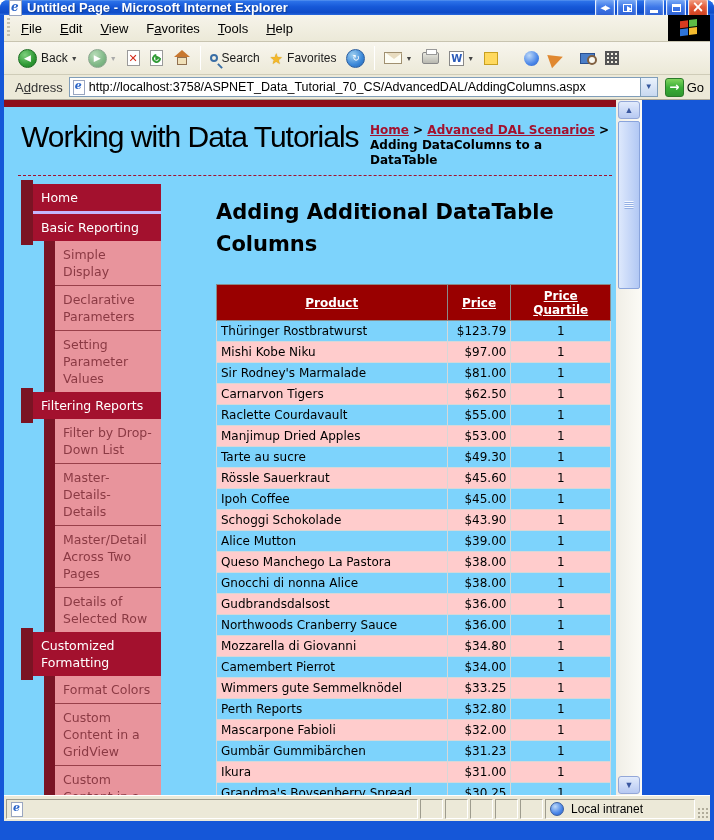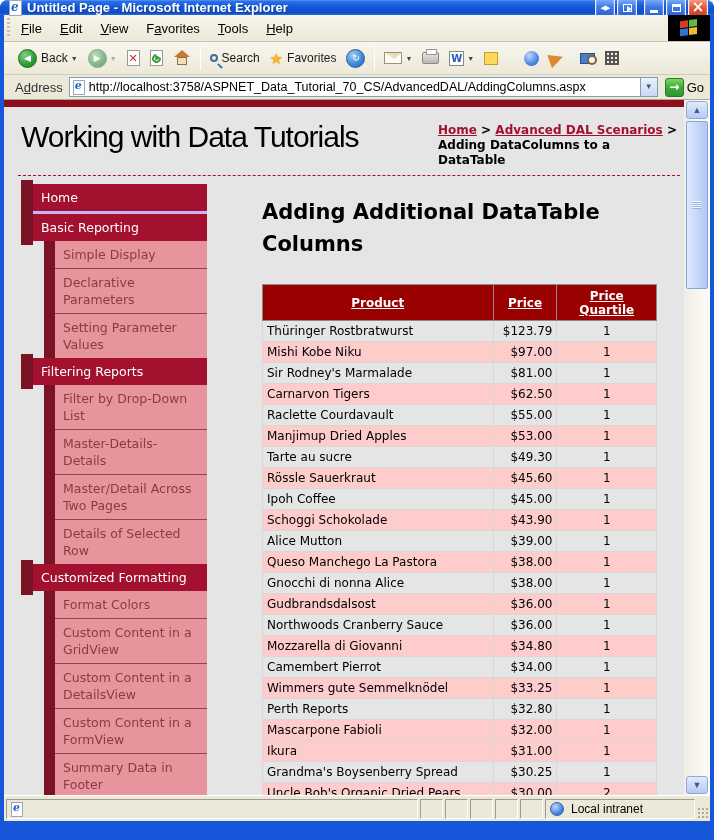--- a/index.html
+++ b/index.html
@@ -117,21 +117,21 @@
   .addr-drop{width:17px;height:18px;background:linear-gradient(180deg,#eaf2fc,#c8d8f0);
     border-left:1px solid #7f9db9;color:#35589e;font-size:8px;line-height:18px;text-align:center;flex:none;}
   .go-btn{display:flex;align-items:center;gap:3px;margin-left:4px;padding:1px 3px;}
   .go-ic{width:19px;height:19px;border-radius:3px;border:1px solid #2a7a2a;
     background:linear-gradient(180deg,#7fd45e,#3aae36 50%,#2e9630);
     color:#fff;font:bold 12px/17px "DejaVu Sans",sans-serif;text-align:center;}
   .go-label{font-size:13px;color:#000;}
 
   
   .content-row{display:flex;height:695px;}
-  .pagearea{width:680px;background:#e5e5e5;overflow:hidden;position:relative;
+  .pagearea{width:612px;background:#7dd3fc;overflow:hidden;position:relative;
     font-family:"DejaVu Sans",sans-serif;}
   .top-bar{height:7px;background:#8e0f1c;}
   .page-header{display:flex;padding:9px 6px 4px 17px;}
   .site-title{flex:1;font-family:"Liberation Sans",sans-serif;font-size:30px;color:#000;
     letter-spacing:-1px;padding-top:4px;}
   .breadcrumb{width:240px;font-size:12px;font-weight:bold;line-height:15px;padding-top:7px;color:#000;}
   .crumb-link{color:#a3112e;text-decoration:underline;cursor:pointer;}
   .dashed-sep{border-top:1px dashed #a3112e;margin:3px 4px 0 14px;}
 
   .page-body{display:flex;align-items:flex-start;}
@@ -456,20 +456,25 @@
                 <tr>
                   <td class="col0">Perth Reports</td>
                   <td class="col1">$32.80</td>
                   <td class="col2">1</td>
                 </tr>
                 <tr class="alt">
                   <td class="col0">Mascarpone Fabioli</td>
                   <td class="col1">$32.00</td>
                   <td class="col2">1</td>
                 </tr>
+                <tr>
+                  <td class="col0">Gumbär Gummibärchen</td>
+                  <td class="col1">$31.23</td>
+                  <td class="col2">1</td>
+                </tr>
                 <tr class="alt">
                   <td class="col0">Ikura</td>
                   <td class="col1">$31.00</td>
                   <td class="col2">1</td>
                 </tr>
                 <tr>
                   <td class="col0">Grandma's Boysenberry Spread</td>
                   <td class="col1">$30.25</td>
                   <td class="col2">1</td>
                 </tr>

